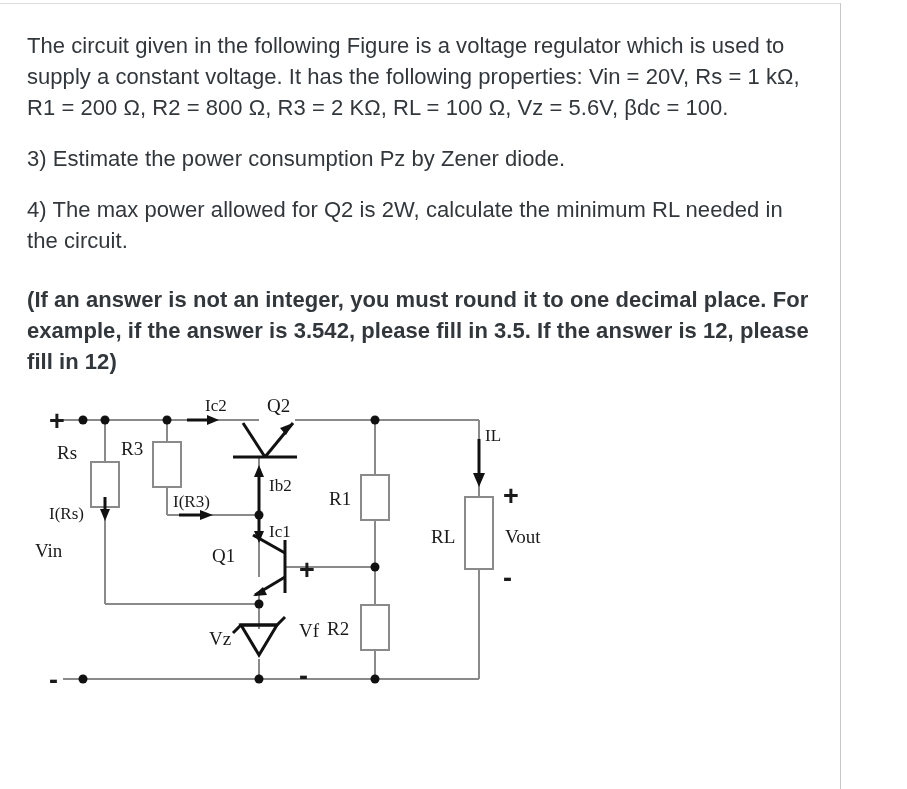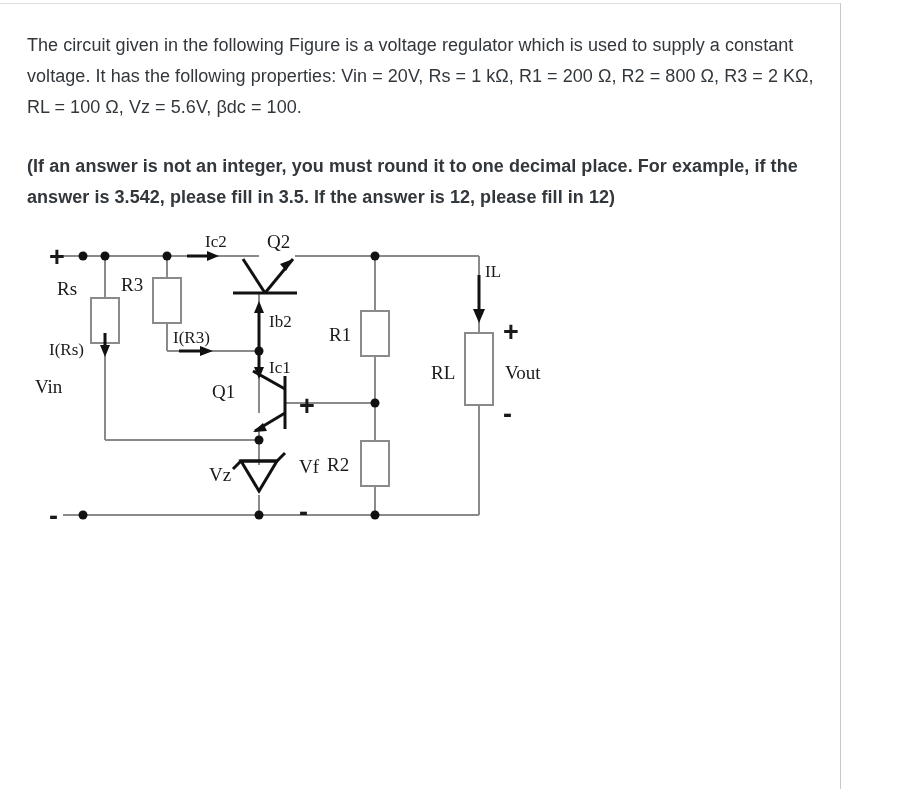--- a/index.html
+++ b/index.html
@@ -37,21 +37,21 @@
     background: #c9c9c9;
   }
   #content {
     position: absolute;
     left: 27px;
     top: 30px;
     width: 790px;
   }
   .para {
     color: #32373c;
-    font-size: 18px;
+    font-size: 22px;
     line-height: 31px;
     margin: 0 0 20px 0;
     letter-spacing: 0.05px;
   }
   .para.bold {
     font-weight: bold;
     margin-top: 28px;
   }
   .sub {
     font-size: 0.74em;
@@ -109,21 +109,23 @@
 <div id="page">
 
   <div id="frame-top"></div>
   <div id="frame-right"></div>
 
   <div id="content">
 
     <p class="para">The circuit given in the following Figure is a voltage regulator which is used to supply a constant voltage. It has the following properties:  Vin = 20V, Rs = 1 kΩ, R1 = 200 Ω, R2 = 800 Ω, R3 = 2 KΩ, RL = 100 Ω, Vz = 5.6V, βdc = 100.</p>
 
 
-
+    <p class="para">3) Estimate the power consumption Pz by Zener diode.</p>
+
+    <p class="para">4) The max power allowed for Q2 is 2W, calculate the minimum RL needed in the circuit.</p>
 
     <p class="para bold">(If an answer is not an integer, you must round it to one decimal place. For example, if the answer is 3.542, please fill in 3.5. If the answer is 12, please fill in 12)</p>
 
     <div id="figure-wrap">
       <svg id="figure" width="560" height="300" viewBox="0 0 560 300">
 
         <path class="wire" d="M 36 23 L 232 23"></path>
         <path class="wire" d="M 268 23 L 452 23"></path>
 
         <path class="wire" d="M 78 23 L 78 65"></path>

